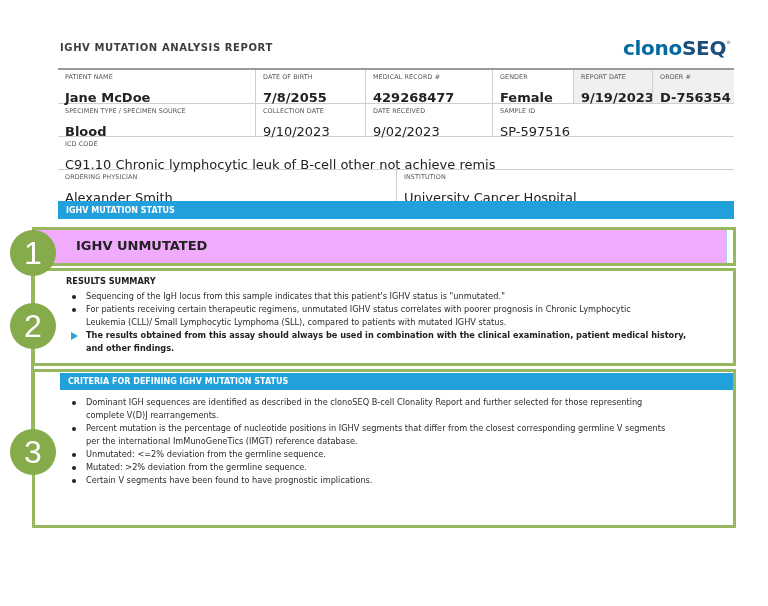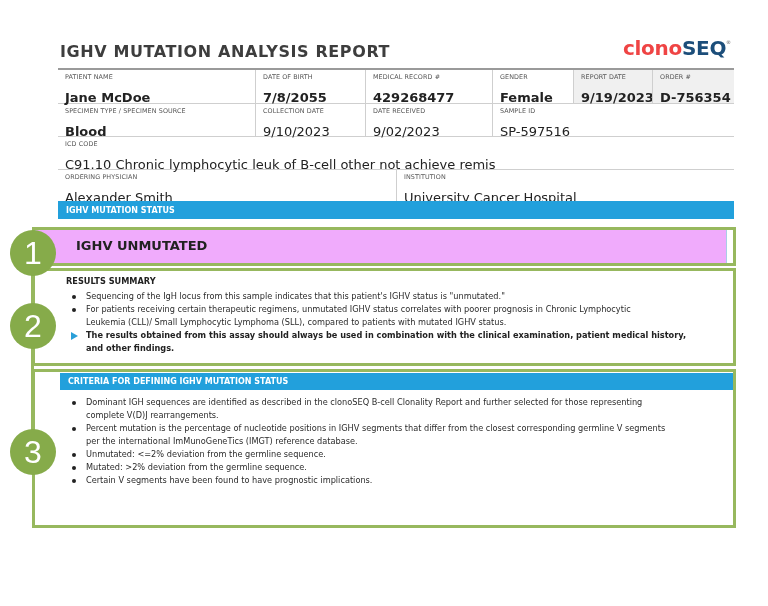--- a/index.html
+++ b/index.html
@@ -1,21 +1,21 @@
 <!DOCTYPE html>
 <html><head>
   <meta charset="utf-8">
   <style>
     * { box-sizing: border-box; margin: 0; padding: 0; }
     html, body { width: 768px; height: 606px; background: #ffffff; overflow: hidden; }
     body { position: relative; font-family: "DejaVu Sans", "Liberation Sans", sans-serif; color: #222; }
 
-    .title { position: absolute; left: 60px; top: 42px; font-size: 16px; font-weight: bold; letter-spacing: 0.6px; color: #3d3d3d; }
+    .title { position: absolute; left: 60px; top: 42px; font-size: 10px; font-weight: bold; letter-spacing: 0.6px; color: #3d3d3d; }
     .logo { position: absolute; left: 623px; top: 36px; font-size: 20px; font-weight: bold; letter-spacing: -0.3px; }
-    .logo .c1 { color: #ef4444; }
+    .logo .c1 { color: #0369a1; }
     .logo .c2 { color: #1c4e7a; }
     .logo .reg { font-size: 5px; color: #888; vertical-align: top; position: relative; top: 3px; }
 
     .info { position: absolute; left: 58px; width: 676px; border-top: 2px solid #9a9a9a; }
     .row { position: absolute; left: 0; width: 676px; border-bottom: 1px solid #cfcfcf; }
     .cell { position: absolute; top: 0; height: 100%; padding: 3px 0 0 7px; }
     .cell.sep { border-left: 1px solid #cfcfcf; }
     .cell.grey { background: #f0f0f0; }
     .lbl { font-size: 6.4px; color: #555; text-transform: uppercase; letter-spacing: 0.1px; white-space: nowrap; }
     .val { font-size: 13px; color: #222; margin-top: 9px; white-space: nowrap; }

